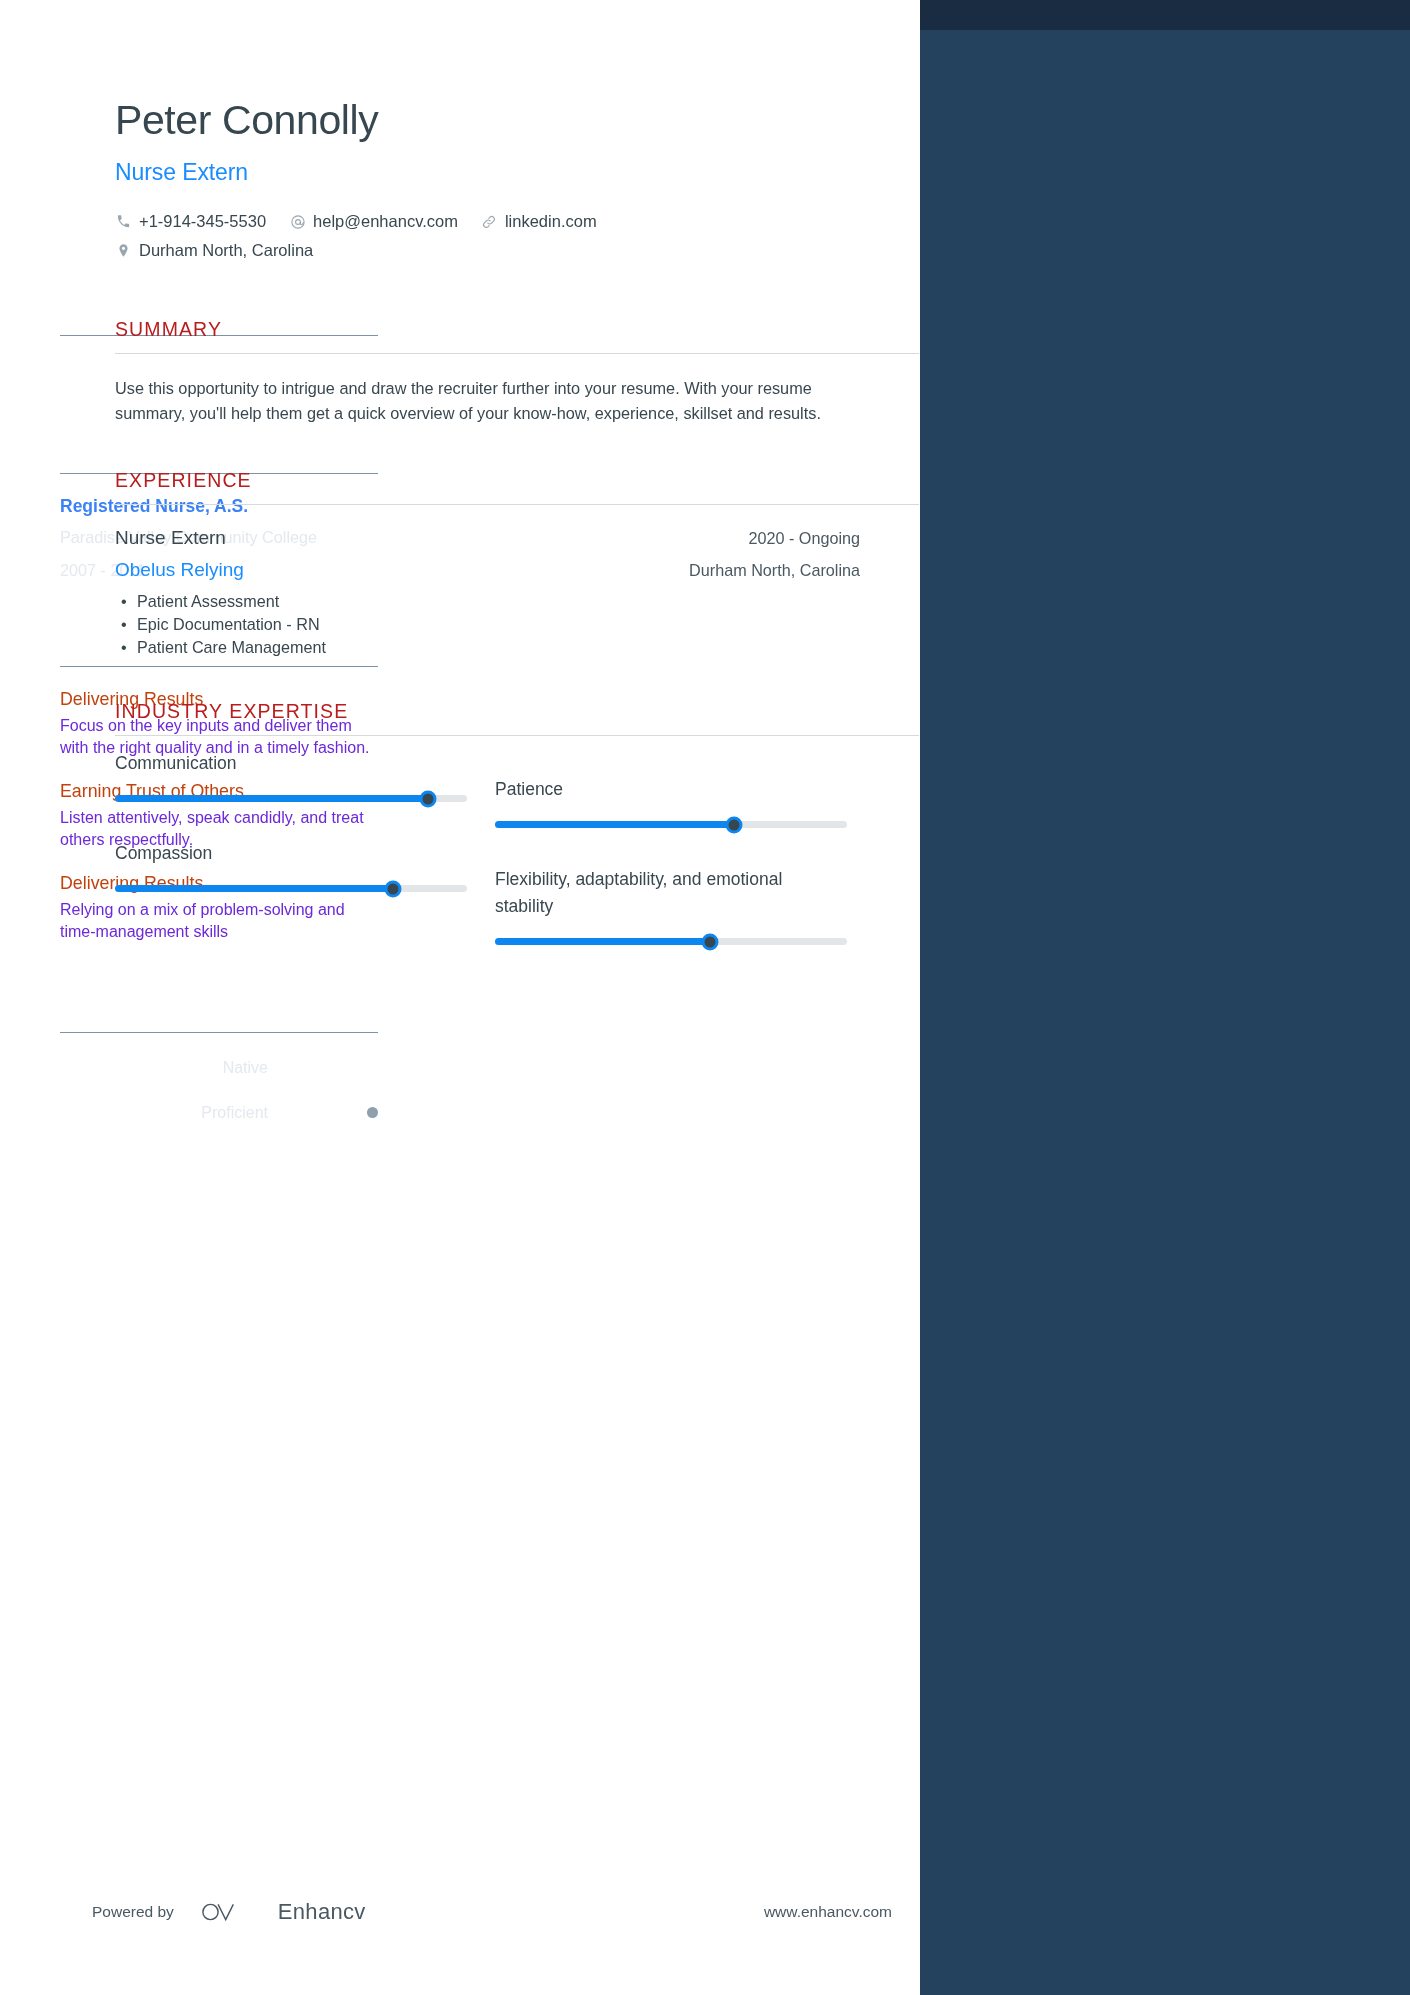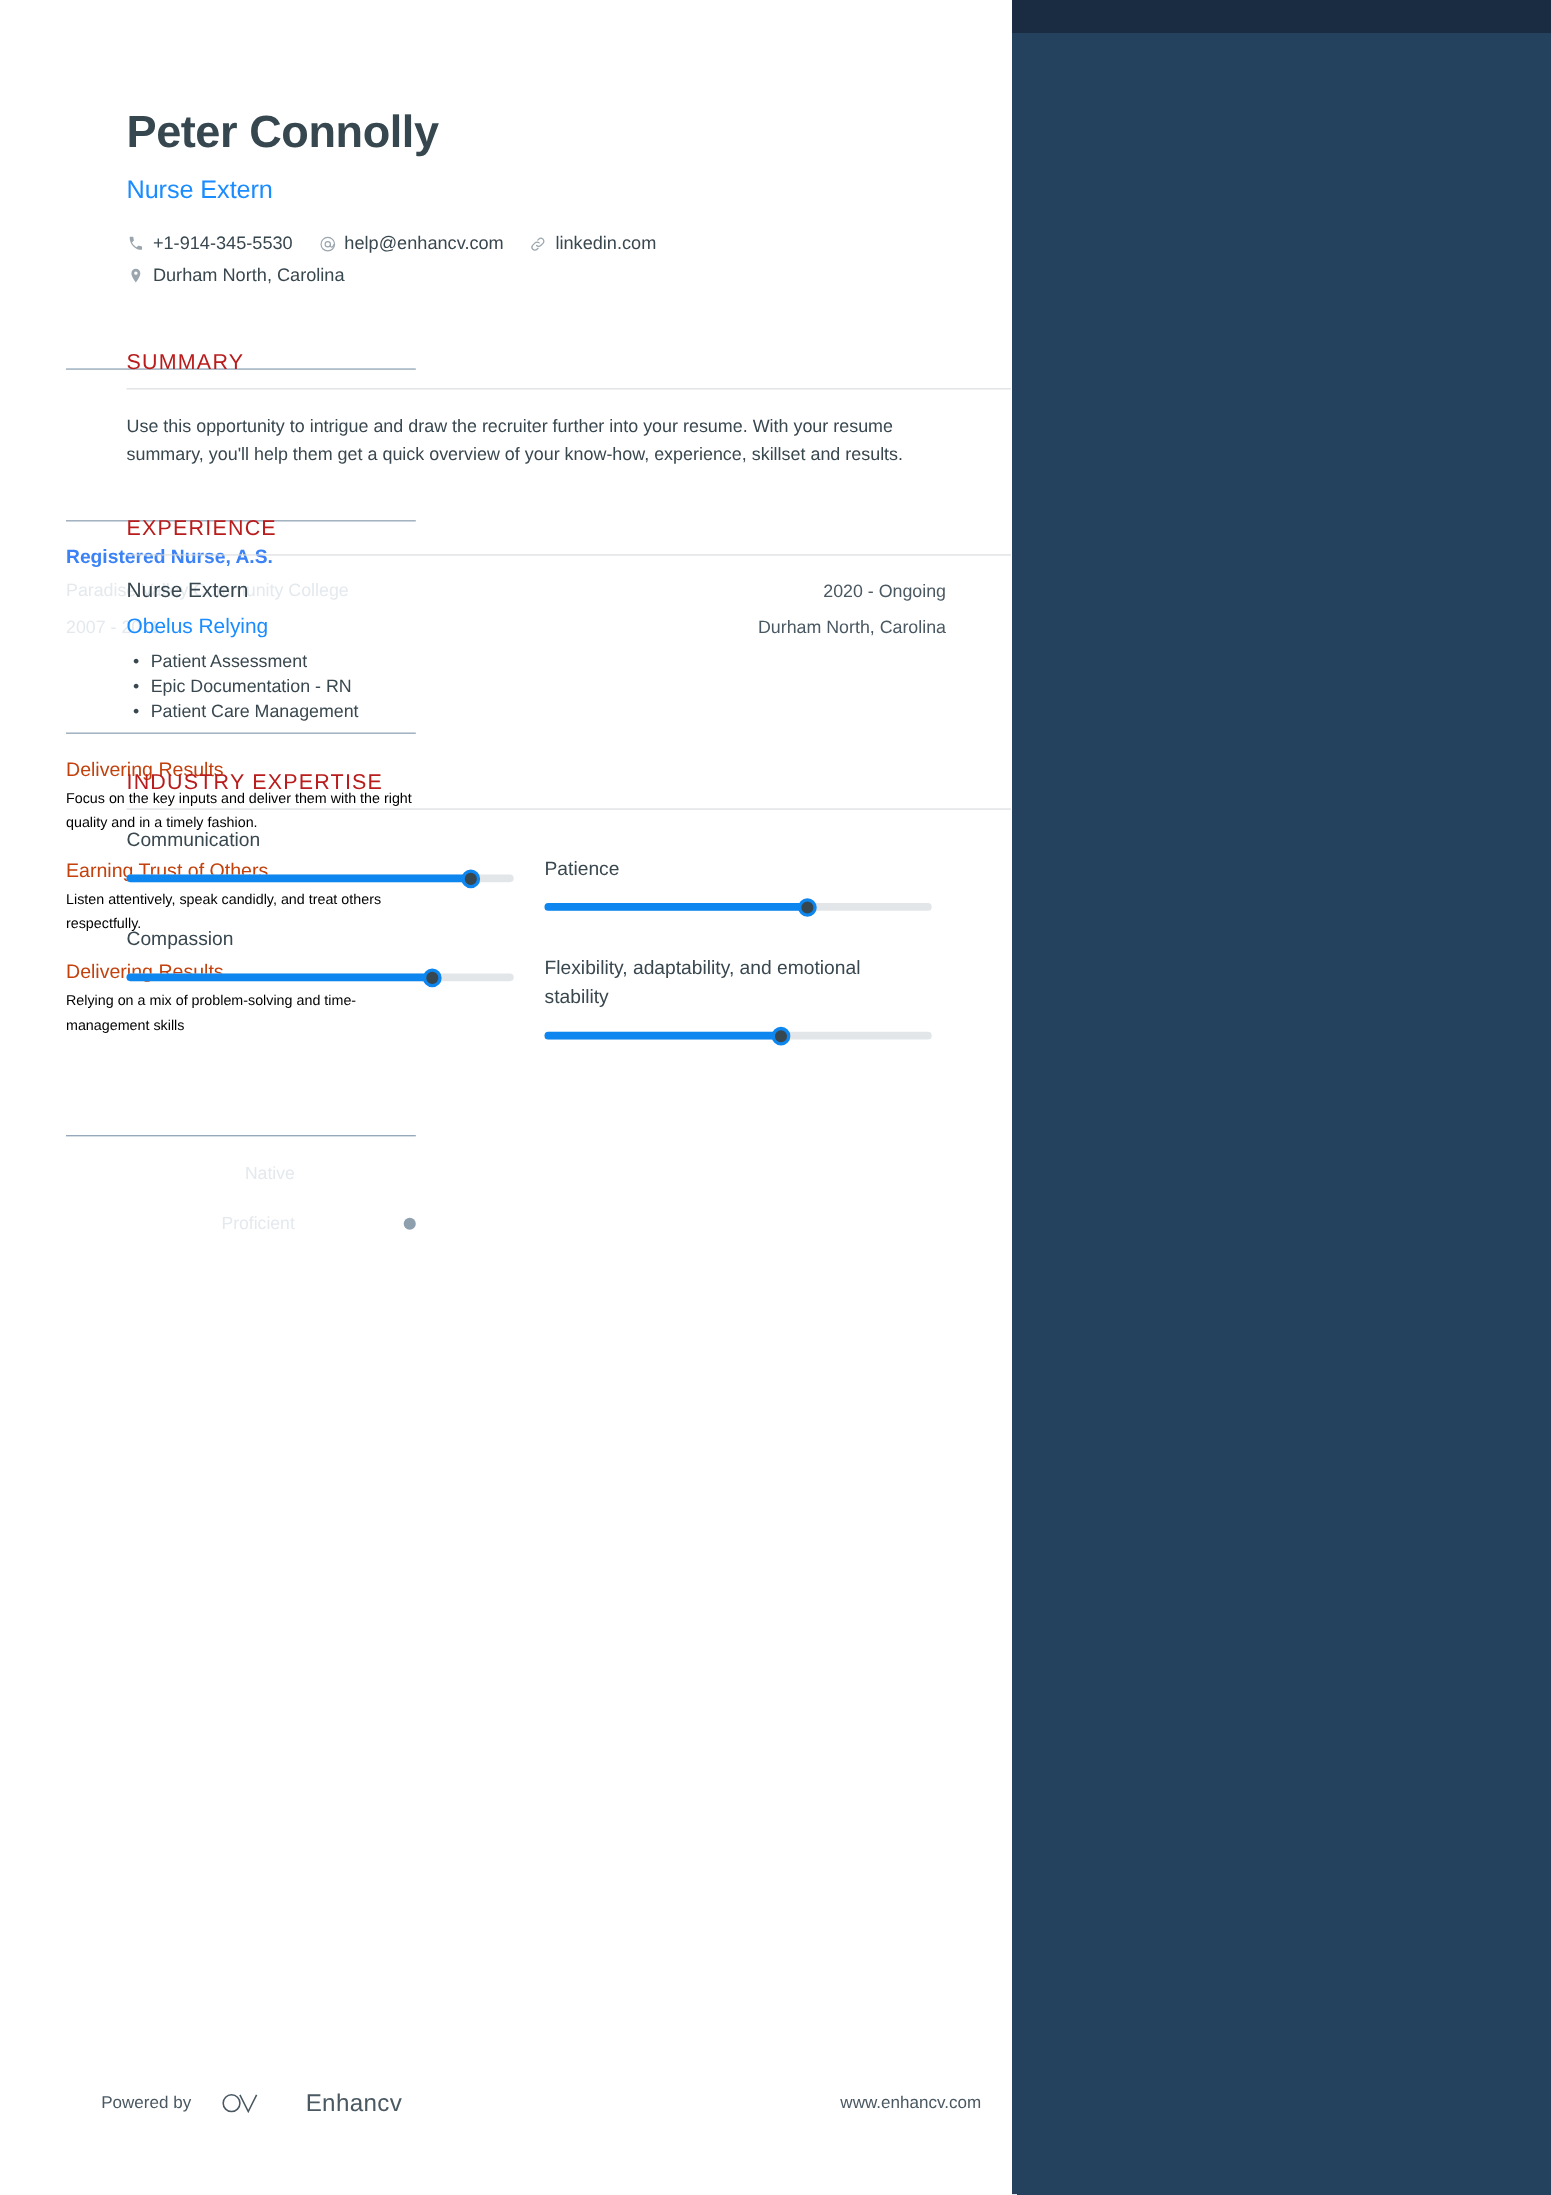--- a/index.html
+++ b/index.html
@@ -22,21 +22,21 @@
     width: 490px; height: 30px;
     background: #1a2c41;
   }
   .sidebar-inner { position: absolute; top: 0; left: 60px; width: 318px; padding-top: 300px; }
 
   
   .main { position: absolute; top: 0; left: 0; width: 920px; height: 1995px; padding: 0 1px 0 115px; }
 
   
   .name {
-    font-size: 41px; font-weight: bold; color: #37474f;
+    font-size: 41px; font-weight: normal; color: #37474f;
     letter-spacing: -0.4px; line-height: 1; padding-top: 100px;
   }
   .jobtitle { font-size: 23px; color: #1a8cff; margin-top: 18px; letter-spacing: -0.1px; }
 
   .contact-rows { margin-top: 21px; }
   .contact-row { display: flex; align-items: center; flex-wrap: wrap; line-height: 29px; }
   .contact-item { display: flex; align-items: center; margin-right: 23px; }
   .contact-item .ic { width: 17px; height: 17px; margin-right: 7px; display:inline-flex; align-items:center; justify-content:center; color:#9aa5ad; flex:none;}
   .contact-item .tx { font-size: 16.5px; color: #39474f; }
 
@@ -87,21 +87,21 @@
   .skills-text { font-size: 16px; color: #ffffff; line-height: 32px; margin-top: 18px; }
 
   .edu-sec { margin-top: 52px; }
   .edu-degree { font-size: 17.5px; font-weight: bold; color: #3b82f6; margin-top: 22px; }
   .edu-school { font-size: 16.2px; color: #e4e9ee; line-height: 23px; margin-top: 9px; }
   .edu-date { font-size: 16.2px; color: #e4e9ee; margin-top: 12px; }
 
   .str-sec { margin-top: 51px; }
   .str-item { margin-top: 22px; }
   .str-title { font-size: 17.8px; color: #c2410c; }
-  .str-desc { font-size: 13px; color: #000000; line-height: 22px; margin-top: 5px; }
+  .str-desc { font-size: 16px; color: #6d28d9; line-height: 22px; margin-top: 5px; }
 
   .lang-sec { margin-top: 54px; }
   .lang-row { display: flex; align-items: center; margin-top: 24px; }
   .lang-name { font-size: 17.2px; color: #ffffff; width: 130px; }
   .lang-level { font-size: 16px; color: #e4e9ee; flex: 1; text-align: right; padding-right: 18px; }
   .lang-dots { display: flex; gap: 7px; width: 92px; justify-content: flex-end; }
   .ldot { width: 11px; height: 11px; border-radius: 50%; background: #ffffff; }
   .ldot.off { background: #8e9fae; }
 
   

